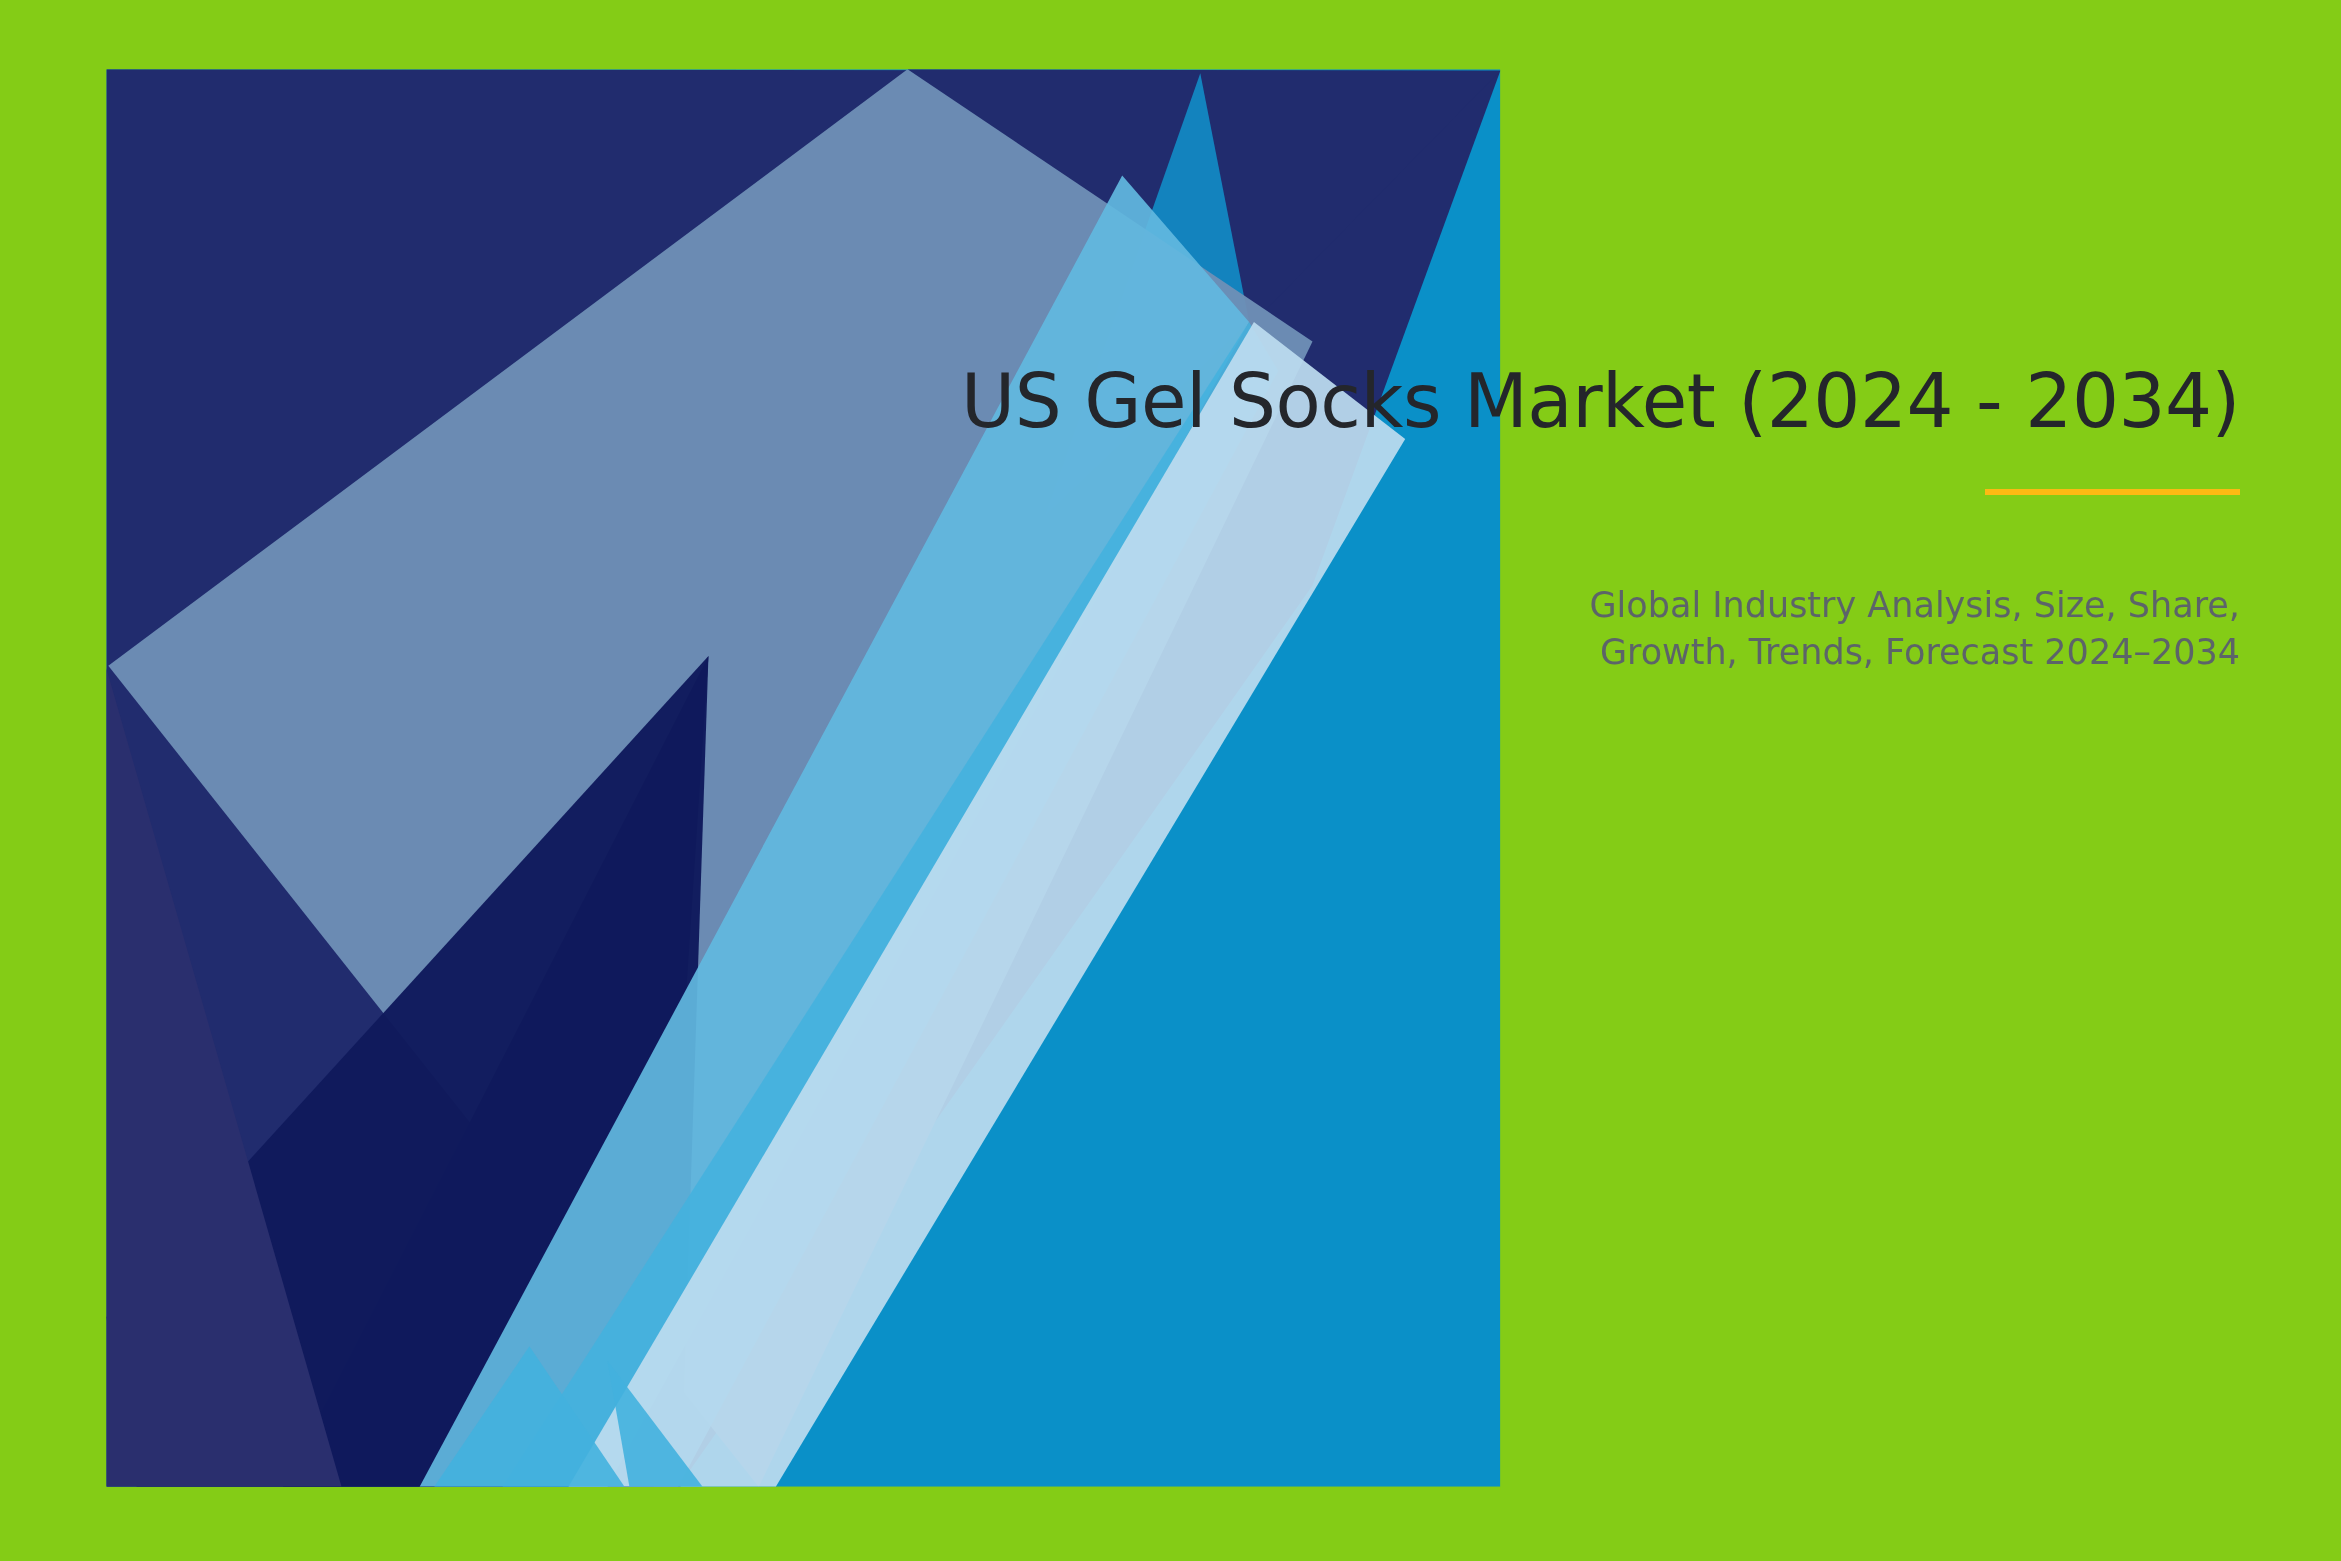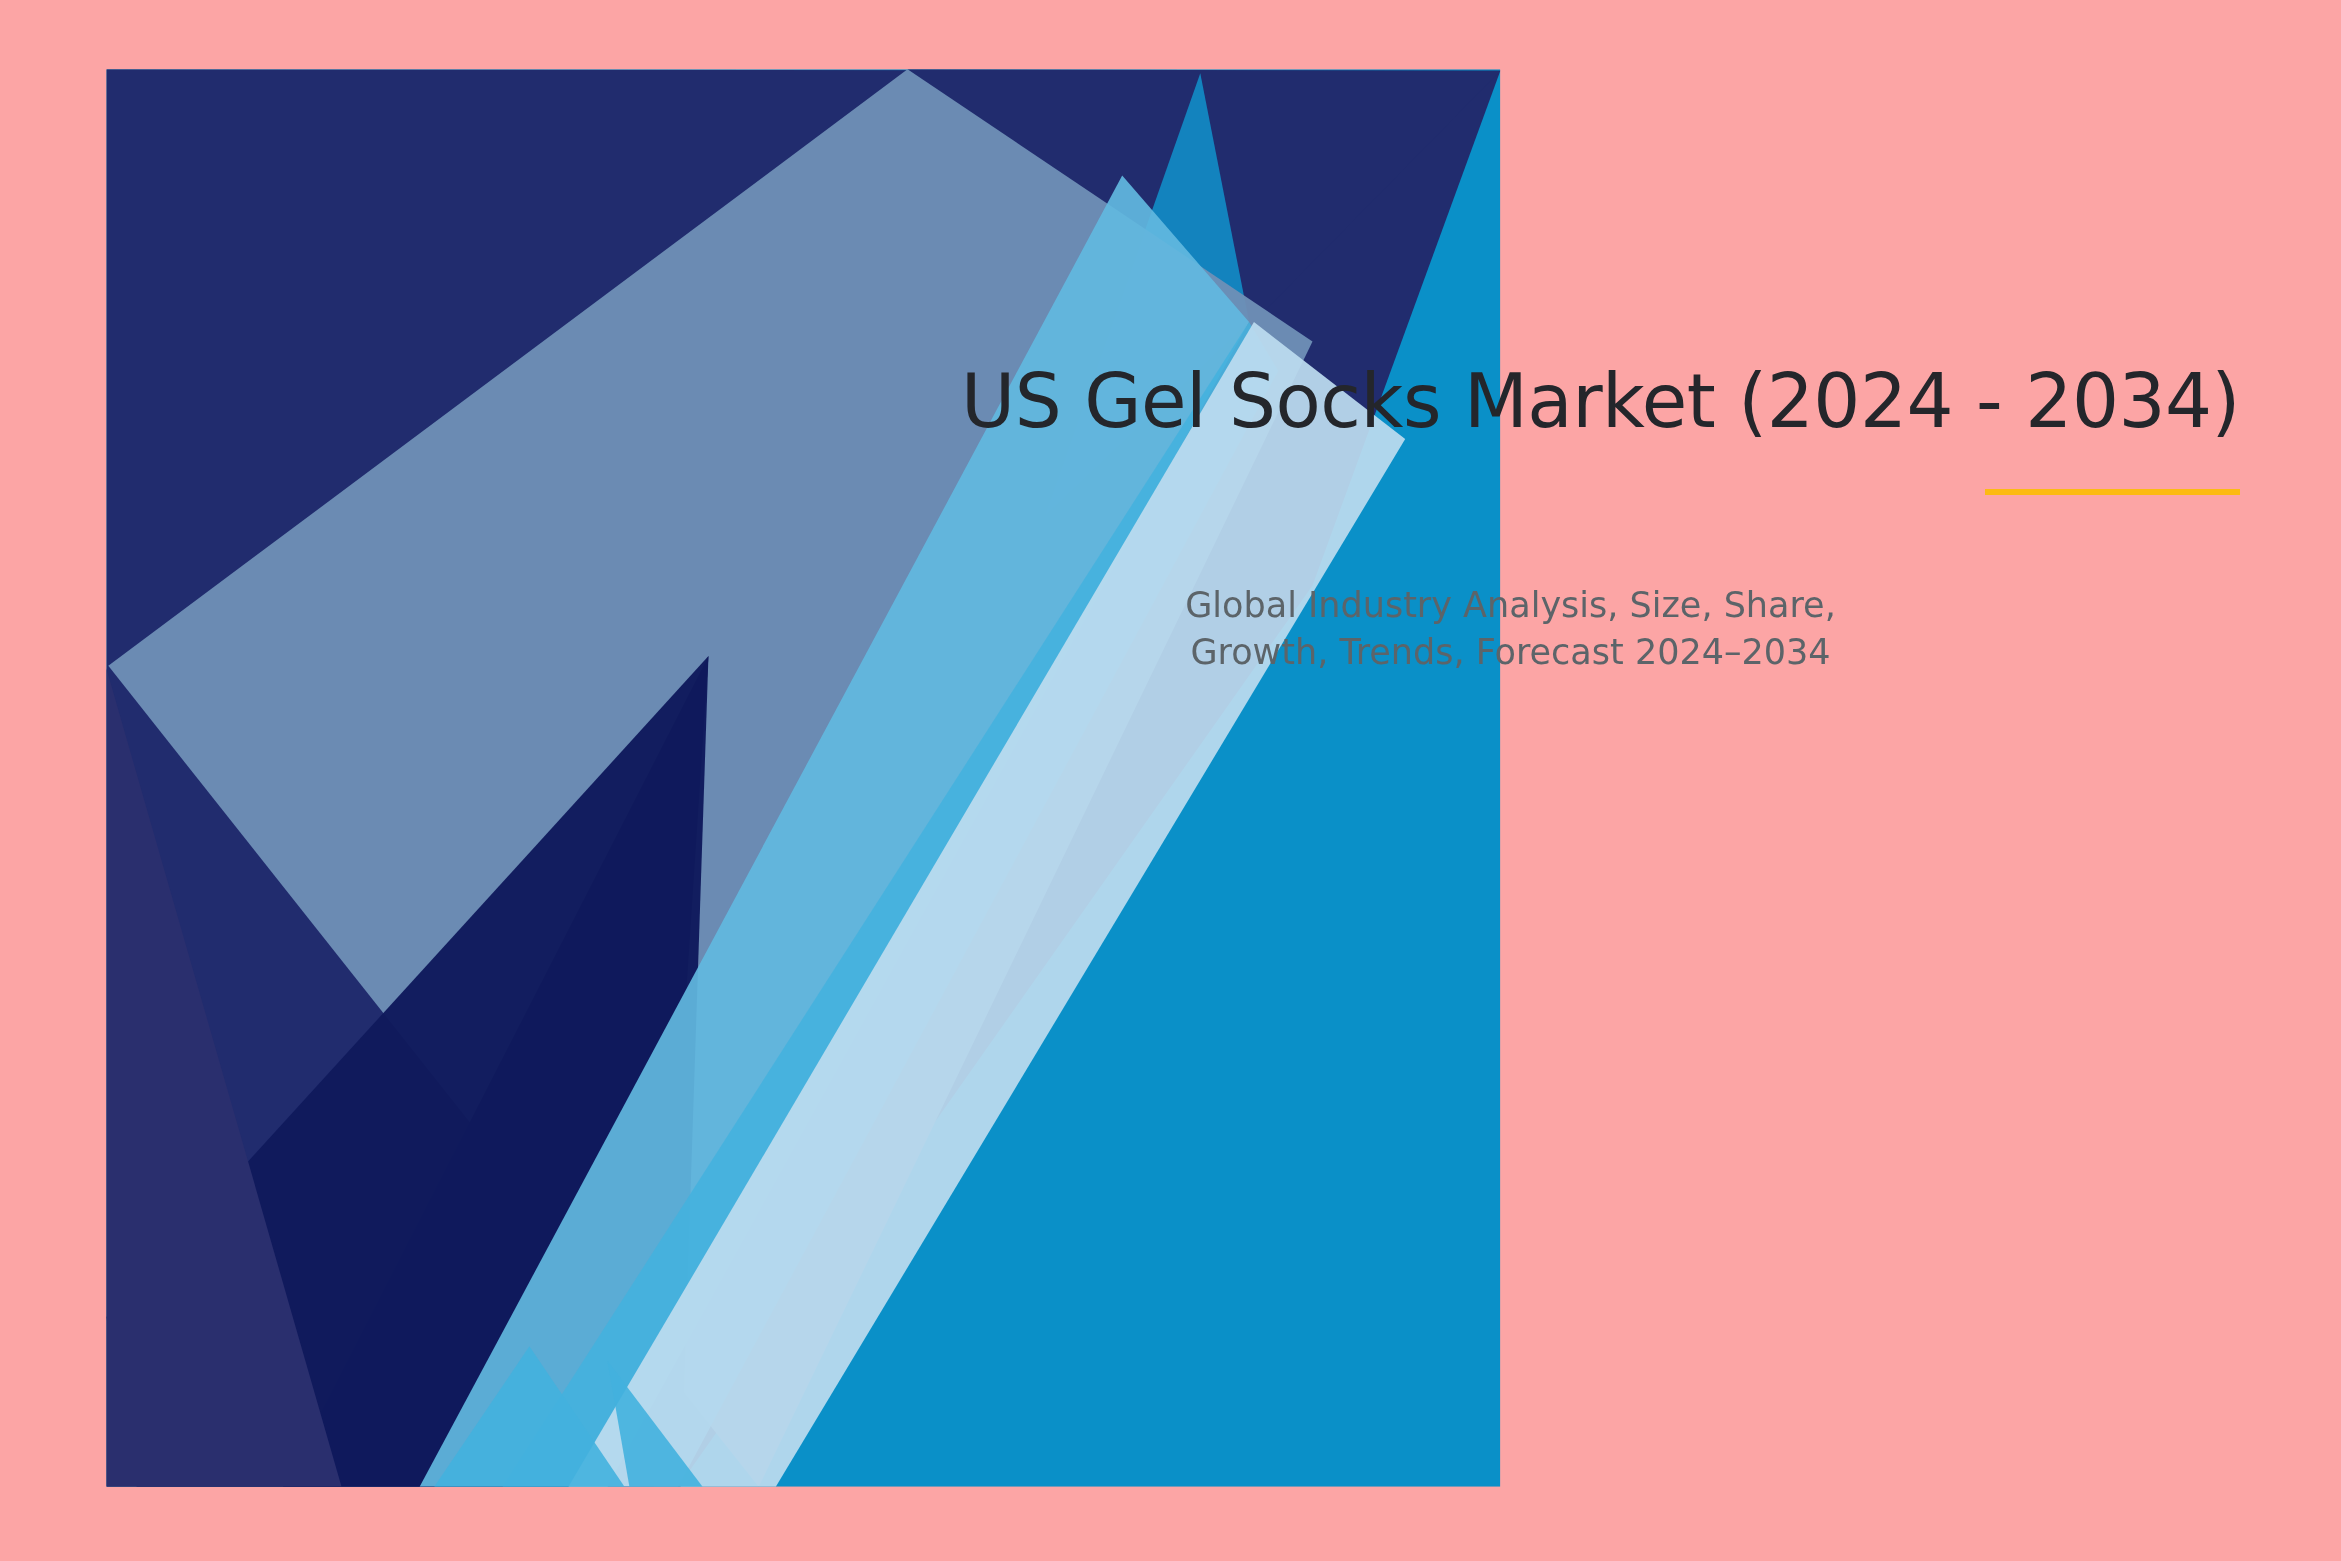--- a/index.html
+++ b/index.html
@@ -10,21 +10,21 @@
     overflow: hidden;
   }
   body {
     background: #F7F9FB;
     font-family: "DejaVu Sans", sans-serif;
   }
   #cover {
     position: relative;
     width: 2342px;
     height: 1561px;
-    background: #fca5a5;
+    background: #84cc16;
   }
   #artwork {
     position: absolute;
     left: 0;
     top: 0;
     width: 2342px;
     height: 1561px;
   }
   #text-block {
     position: absolute;
@@ -54,21 +54,20 @@
     background: #FCBA13;
   }
   #report-subtitle {
     margin: 87px 0 13px 0;
     font-family: "DejaVu Sans", sans-serif;
     font-weight: 400;
     font-size: 35px;
     line-height: 1.34;
     color: #5C6469;
     white-space: pre-line;
-    text-align: center;
   }
 </style>
 </head>
 <body>
 
 <div id="cover">
 
   <svg id="artwork" viewBox="0 0 4800 3200" preserveAspectRatio="none">
     <defs>
       <clipPath id="art-clip">

